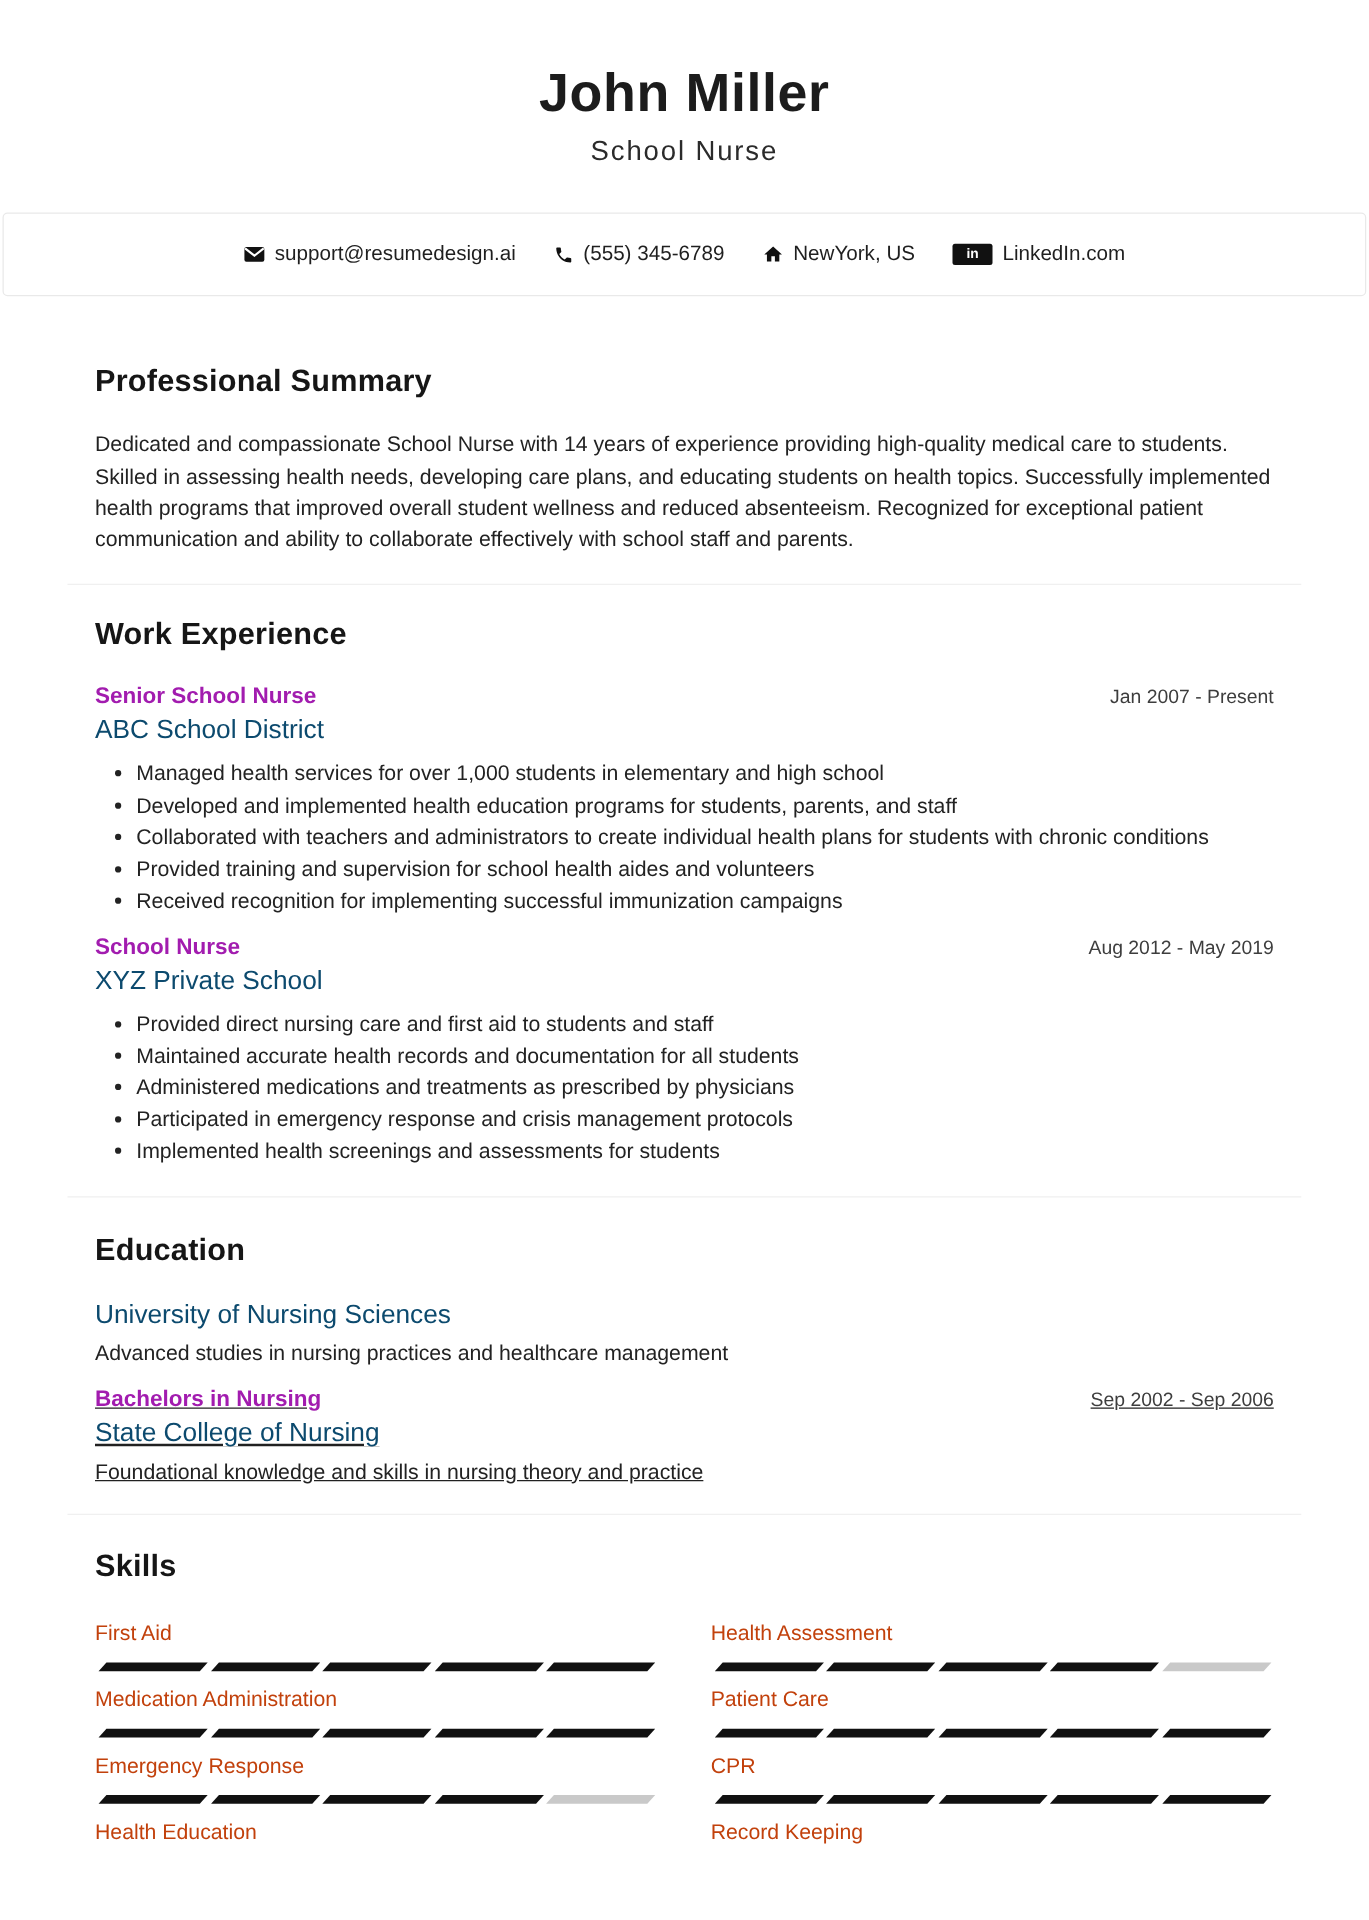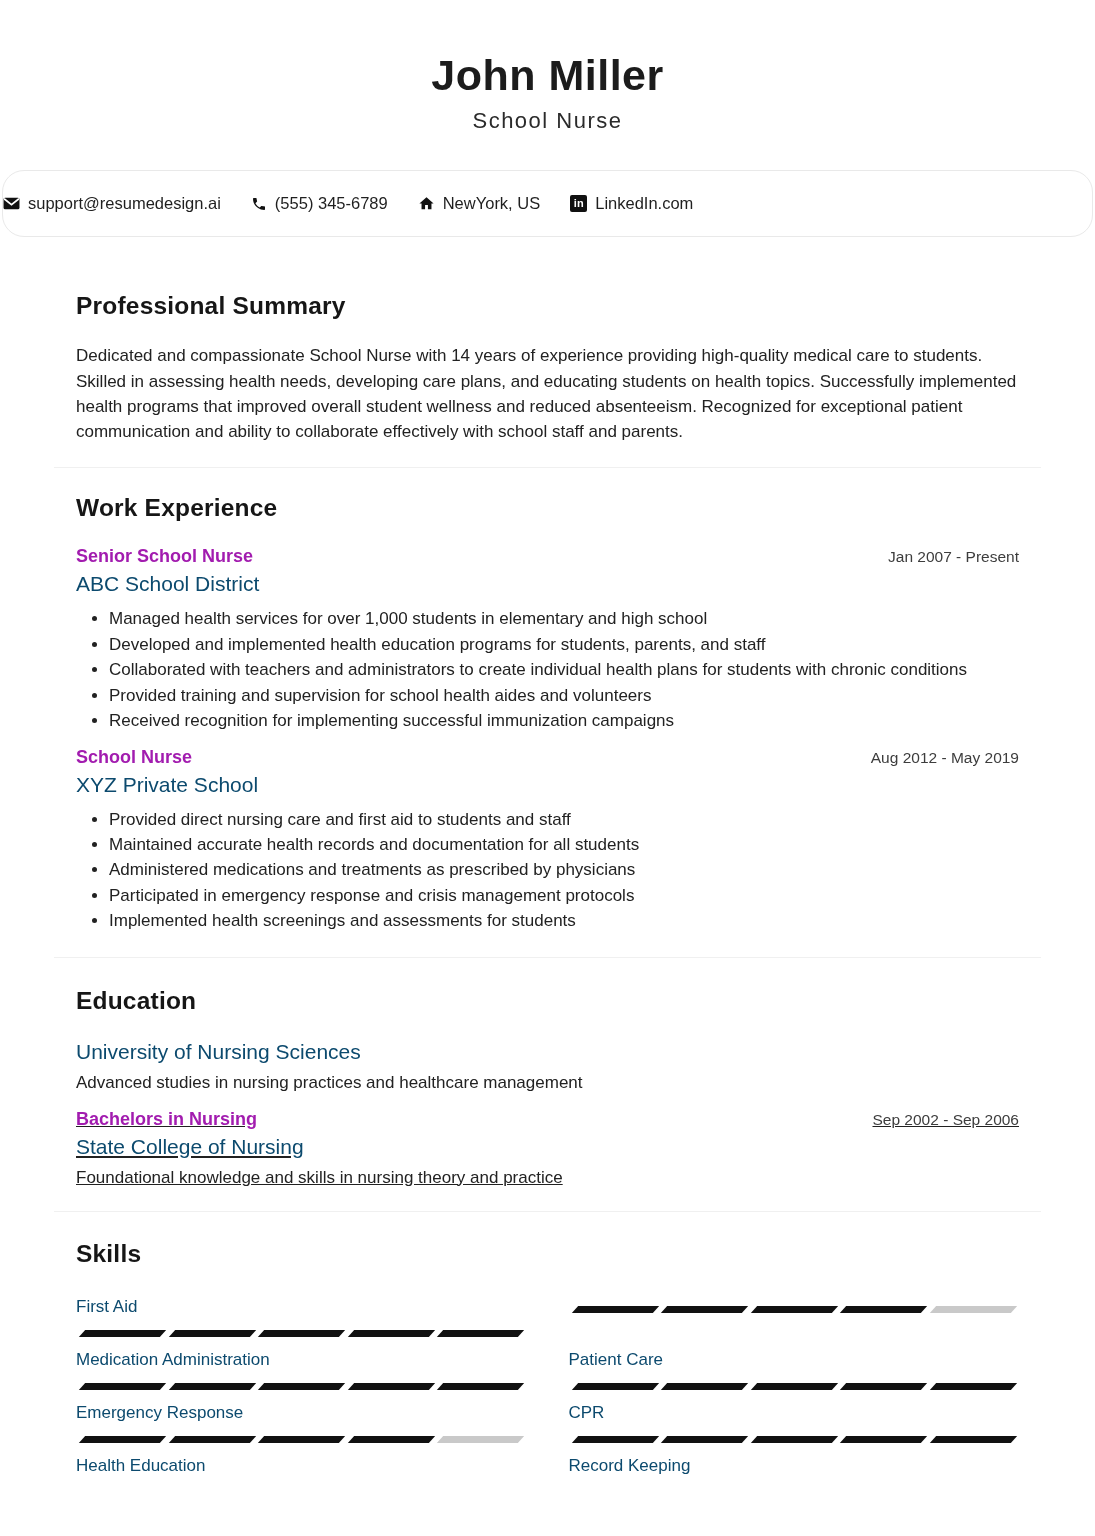--- a/index.html
+++ b/index.html
@@ -10,31 +10,31 @@
     background:#ffffff;
   }
   .header { text-align:center; padding-top:52px; }
   .name { font-size:43px; font-weight:700; letter-spacing:0.5px; line-height:1.1; color:#1c1c1c; }
   .subtitle { font-size:22px; font-weight:400; letter-spacing:1.5px; margin-top:9px; color:#2b2b2b; }
 
   .contact-bar {
     margin:36px 2px 0 2px;
     height:67px;
     border:1px solid #e9e9e9;
-    border-radius:22px;
-    display:flex; align-items:center; 
+    border-radius:4px;
+    display:flex; align-items:center; justify-content:center;
     gap:30px;
     font-size:16.5px;
     color:#1f1f1f;
   }
   .contact-item { display:flex; align-items:center; gap:8px; }
   .cicon { display:flex; align-items:center; }
   .cicon svg { display:block; }
   .li-badge {
-    width:17px; height:17px; background:#111; border-radius:2px;
+    width:32px; height:17px; background:#111; border-radius:2px;
     color:#fff; font-size:11px; font-weight:700; line-height:17px; text-align:center;
     font-family:"Liberation Sans", sans-serif;
   }
 
   .main { padding:0 76px; }
   .section-heading { font-size:24.5px; font-weight:700; color:#161616; letter-spacing:0.2px; }
   .summary-section .section-heading { margin-top:55px; }
   .summary-text { margin-top:23px; font-size:17px; line-height:25.3px; color:#222; }
 
   hr.divider { border:none; border-top:1px solid #f0f0f0; margin:23px -22px 0 -22px; }
@@ -55,21 +55,21 @@
   .degree-desc { font-size:17px; margin-top:9px; color:#222; }
 
   .skills-section .section-heading { margin-top:28px; }
   .skills-grid {
     margin-top:27px;
     display:grid;
     grid-template-columns:1fr 1fr;
     column-gap:42px;
     row-gap:11px;
   }
-  .skill-name { font-size:17px; color:#0c4a6e; line-height:24px; }
+  .skill-name { font-size:17px; color:#c2410c; line-height:24px; }
   .skill-bar { margin-top:11px; height:7px; display:flex; gap:9px; padding:0 6px; }
   .skill-segment { flex:1; background:#111; transform:skewX(-42deg); }
   .skill-segment.empty { background:#c9c9c9; }
 </style>
 </head>
 <body>
 
 <div>
 
   <div class="header">
@@ -183,20 +183,21 @@
           <div class="skill-name">First Aid</div>
           <div class="skill-bar">
               <div class="skill-segment"></div>
               <div class="skill-segment"></div>
               <div class="skill-segment"></div>
               <div class="skill-segment"></div>
               <div class="skill-segment"></div>
             </div>
         </div>
         <div class="skill">
+          <div class="skill-name">Health Assessment</div>
           <div class="skill-bar">
               <div class="skill-segment"></div>
               <div class="skill-segment"></div>
               <div class="skill-segment"></div>
               <div class="skill-segment"></div>
               <div class="skill-segment empty"></div>
             </div>
         </div>
         <div class="skill">
           <div class="skill-name">Medication Administration</div>

